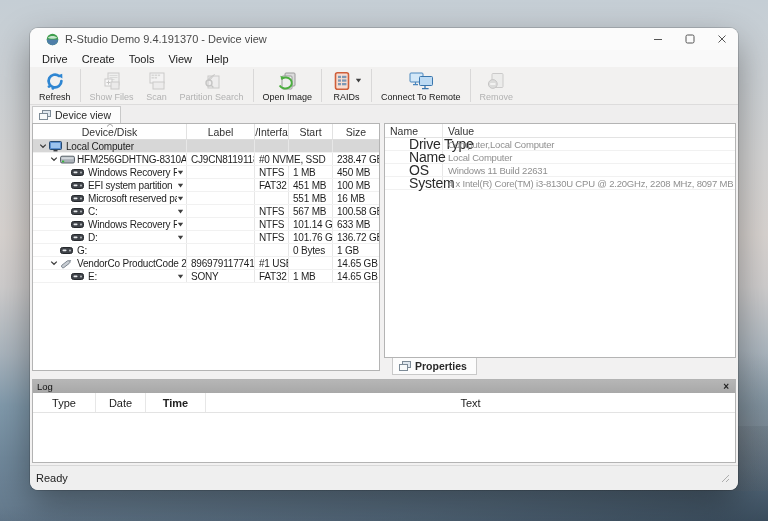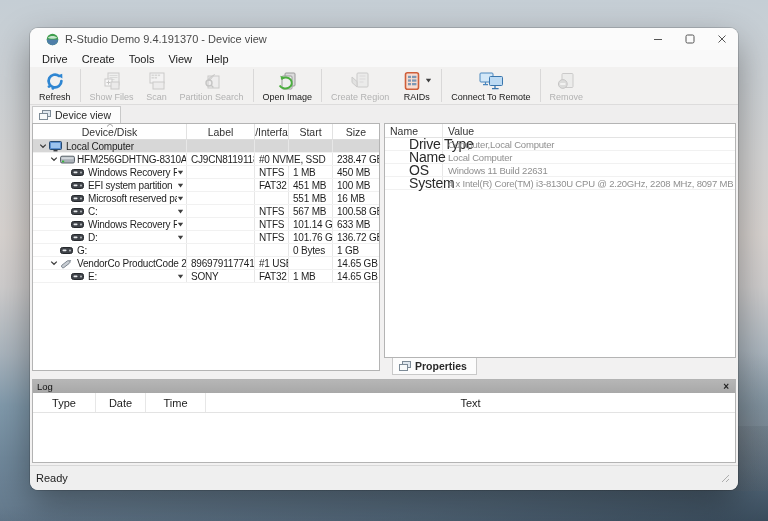--- a/index.html
+++ b/index.html
@@ -88,21 +88,21 @@
   
   .log { position:absolute; left:2px; top:351px; width:704px; height:84px;
     background:#fff; border:1px solid #b3b3b3; }
   .log-bar { height:13px; background:linear-gradient(#b6b6b6,#a8a8a8); display:flex;
     align-items:center; padding:0 4px; font-size:9.5px; color:#111; }
   .log-close { margin-left:auto; line-height:0; padding-right:2px; font-size:10px; color:#222; font-weight:bold; }
   .log-header { display:flex; height:20px; border-bottom:1px solid #e3e3e3; }
   .log-h { display:flex; align-items:center; justify-content:center; font-size:11px; color:#222;
     border-right:1px solid #e7e7e7; }
   .log-h:last-child { border-right:none; flex:1; }
-  .lh0{width:63px;} .lh1{width:50px;} .lh2{width:60px;}
+  .lh0{width:63px;} .lh1{width:50px;} .lh2{width:60px;font-weight:bold;}
   .log-body { height:49px; background:#fff; }
 
   
   .statusbar { position:absolute; left:0; right:0; top:437px; height:25px; background:#efefef;
     border-top:1px solid #d8d8d8; display:flex; align-items:center; padding:4px 6px;
     font-size:11px; color:#1d1d1d; border-radius:0 0 8px 8px; }
   .grip { margin-left:auto; align-self:flex-end; line-height:0; padding:0 2px 3px 0; }
 </style>
 </head>
 <body>
@@ -206,30 +206,20 @@
           <span style="line-height: 0;"><svg width="24" height="22" viewBox="0 0 24 22">
               <rect x="10" y="3" width="10" height="13" rx="1" fill="#dcdcdc" stroke="#9a9a9a"></rect>
               <rect x="7" y="6" width="10" height="13" rx="1" fill="#efefef" stroke="#9a9a9a"></rect>
               <path d="M4.6 15.5a6.5 5.5 0 1 0 1.6-6.8" fill="none" stroke="#4cae3f" stroke-width="2"></path>
               <path d="M5.3 5.8l1.4 4.3 3.6-2.3z" fill="#4cae3f"></path>
             </svg></span>
         </div>
         <div>Open Image</div>
       </div>
       <div class="tsep"></div>
-      <div class="tbtn disabled">
-        <div class="ticon">
-          <span style="line-height: 0;"><svg width="24" height="22" viewBox="0 0 24 22">
-              <rect x="9" y="3" width="11" height="14" rx="1" fill="#e3e3e3" stroke="#9a9a9a"></rect>
-              <path d="M9 17L4 12.5V7l5 4.5z" fill="#cfcfcf" stroke="#9a9a9a"></path>
-              <path d="M11.5 6h6M11.5 9h6M11.5 12h4" stroke="#bdbdbd"></path>
-            </svg></span>
-        </div>
-        <div>Create Region</div>
-      </div>
       <div class="tbtn">
         <div class="ticon">
           <span style="line-height: 0;"><svg width="22" height="22" viewBox="0 0 22 22">
               <rect x="4.5" y="2.8" width="13" height="16.4" rx="2" fill="#f6ddd2" stroke="#cf5f3a" stroke-width="1.6"></rect>
               <g fill="#7d98b4">
                 <rect x="7" y="5.8" width="3" height="2.3"></rect>
                 <rect x="11" y="5.8" width="4.4" height="2.3"></rect>
                 <rect x="7" y="9.4" width="3" height="2.3"></rect>
                 <rect x="11" y="9.4" width="4.4" height="2.3"></rect>
                 <rect x="7" y="13" width="3" height="2.3"></rect>

